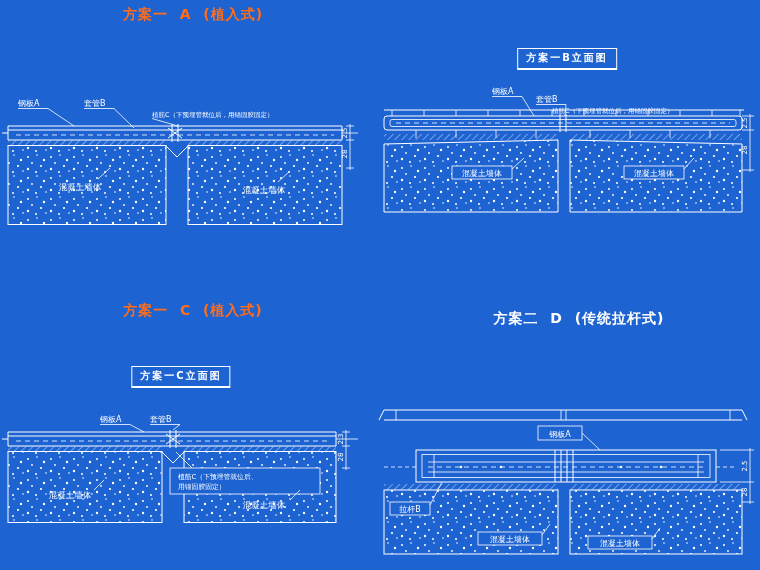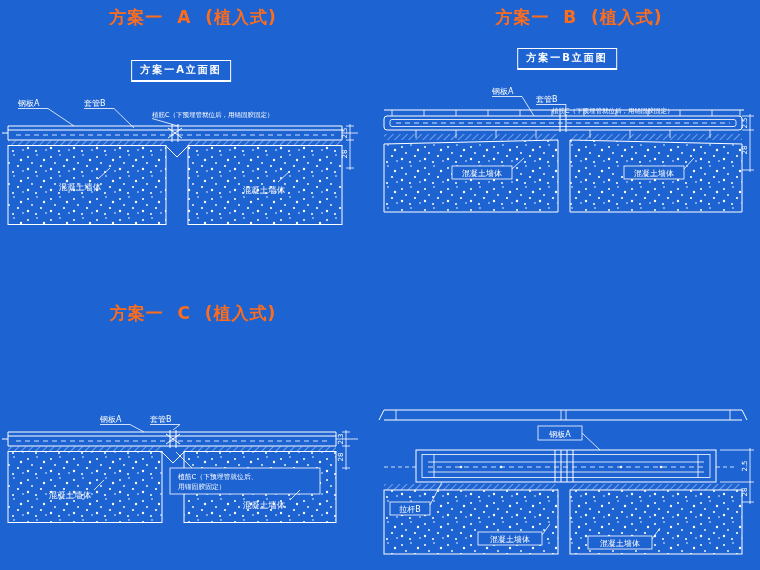--- a/index.html
+++ b/index.html
@@ -4,41 +4,40 @@
 <style>
   html,body{margin:0;padding:0;background:#0a2a66;}
   .screen{
     position:relative;width:760px;height:570px;overflow:hidden;
     background:#1d63d2;
     font-family:"DejaVu Sans",sans-serif;
   }
   .section{position:absolute;}
   .title{
     position:absolute;left:0;right:0;text-align:center;
-    font-size:17px;font-weight:bold;color:#ff6d1a;
+    font-size:14px;font-weight:bold;color:#ff6d1a;
     white-space:pre;letter-spacing:1px;padding-left:24px;
   }
   .title.white{color:#ffffff;}
   .subtitle{
     position:absolute;left:50%;transform:translateX(-50%);
     color:#ffffff;font-size:10px;font-weight:bold;letter-spacing:2px;
     white-space:nowrap;padding:2px 8px 3px;
     border:1px solid #ffffff;border-bottom-width:2px;
   }
   .drw{position:absolute;}
   svg text{font-family:"DejaVu Sans",sans-serif;}
 </style>
 </head>
 <body>
 
 <div class="screen">
 
   <div class="section" style="left:0;top:0;width:362px;height:292px">
     <div class="title" style="top:6px">方案一  A  (植入式)</div>
-    <div class="subtitle" style="top:60px">方案一A立面图</div>
     <svg class="drw" style="left:2px;top:90px" width="356" height="140" viewBox="0 0 356 140">
       <defs>
         <pattern id="speckA" width="23" height="21" patternUnits="userSpaceOnUse">
           <circle cx="3" cy="4" r="1" fill="#fff"></circle>
             <circle cx="12" cy="2" r="0.8" fill="#fff"></circle>
           <circle cx="19" cy="7" r="1.2" fill="#fff"></circle>
             <circle cx="7" cy="10" r="0.9" fill="#fff"></circle>
           <circle cx="16" cy="13" r="1.1" fill="#fff"></circle>
             <circle cx="3" cy="16" r="1.2" fill="#fff"></circle>
           <circle cx="21" cy="18" r="0.8" fill="#fff"></circle>
@@ -90,21 +89,20 @@
         <line x1="344" y1="78" x2="352" y2="78"></line>
       </g>
       <g fill="#ffffff" font-size="7" text-anchor="middle">
         <text x="345" y="43" transform="rotate(-90 345 43)">2.5</text>
         <text x="345" y="64" transform="rotate(-90 345 64)">28</text>
       </g>
     </svg>
   </div>
 
   <div class="section" style="left:374px;top:0;width:386px;height:292px">
-    <div class="title" style="top:6px">方案一  B  (植入式)</div>
     <div class="subtitle" style="top:48px">方案一B立面图</div>
     <svg class="drw" style="left:2px;top:80px" width="382" height="150" viewBox="0 0 382 150">
       <defs>
         <pattern id="speckB" width="23" height="21" patternUnits="userSpaceOnUse">
           <circle cx="3" cy="4" r="1" fill="#fff"></circle>
             <circle cx="12" cy="2" r="0.8" fill="#fff"></circle>
           <circle cx="19" cy="7" r="1.2" fill="#fff"></circle>
             <circle cx="7" cy="10" r="0.9" fill="#fff"></circle>
           <circle cx="16" cy="13" r="1.1" fill="#fff"></circle>
             <circle cx="3" cy="16" r="1.2" fill="#fff"></circle>
@@ -154,20 +152,21 @@
       </g>
       <g fill="#ffffff" font-size="7" text-anchor="middle">
         <text x="371" y="43" transform="rotate(-90 371 43)">2.5</text>
         <text x="371" y="70" transform="rotate(-90 371 70)">28</text>
       </g>
     </svg>
   </div>
 
   <div class="section" style="left:0;top:298px;width:362px;height:272px">
     <div class="title" style="top:4px">方案一  C  (植入式)</div>
+    <div class="subtitle" style="top:68px">方案一C立面图</div>
     <svg class="drw" style="left:2px;top:94px" width="356" height="152" viewBox="0 0 356 152">
       <defs>
         <pattern id="speckC" width="23" height="21" patternUnits="userSpaceOnUse">
           <circle cx="3" cy="4" r="1" fill="#fff"></circle>
             <circle cx="12" cy="2" r="0.8" fill="#fff"></circle>
           <circle cx="19" cy="7" r="1.2" fill="#fff"></circle>
             <circle cx="7" cy="10" r="0.9" fill="#fff"></circle>
           <circle cx="16" cy="13" r="1.1" fill="#fff"></circle>
             <circle cx="3" cy="16" r="1.2" fill="#fff"></circle>
           <circle cx="21" cy="18" r="0.8" fill="#fff"></circle>
@@ -223,20 +222,21 @@
         <line x1="340" y1="76" x2="348" y2="76"></line>
       </g>
       <g fill="#ffffff" font-size="7" text-anchor="middle">
         <text x="341" y="47" transform="rotate(-90 341 47)">2.3</text>
         <text x="341" y="65" transform="rotate(-90 341 65)">28</text>
       </g>
     </svg>
   </div>
 
   <div class="section" style="left:374px;top:298px;width:386px;height:272px">
+    <div class="title white" style="top:12px">方案二  D  (传统拉杆式)</div>
     <svg class="drw" style="left:2px;top:96px" width="382" height="164" viewBox="0 0 382 164">
       <defs>
         <pattern id="speckD" width="23" height="21" patternUnits="userSpaceOnUse">
           <circle cx="3" cy="4" r="1" fill="#fff"></circle>
             <circle cx="12" cy="2" r="0.8" fill="#fff"></circle>
           <circle cx="19" cy="7" r="1.2" fill="#fff"></circle>
             <circle cx="7" cy="10" r="0.9" fill="#fff"></circle>
           <circle cx="16" cy="13" r="1.1" fill="#fff"></circle>
             <circle cx="3" cy="16" r="1.2" fill="#fff"></circle>
           <circle cx="21" cy="18" r="0.8" fill="#fff"></circle>

